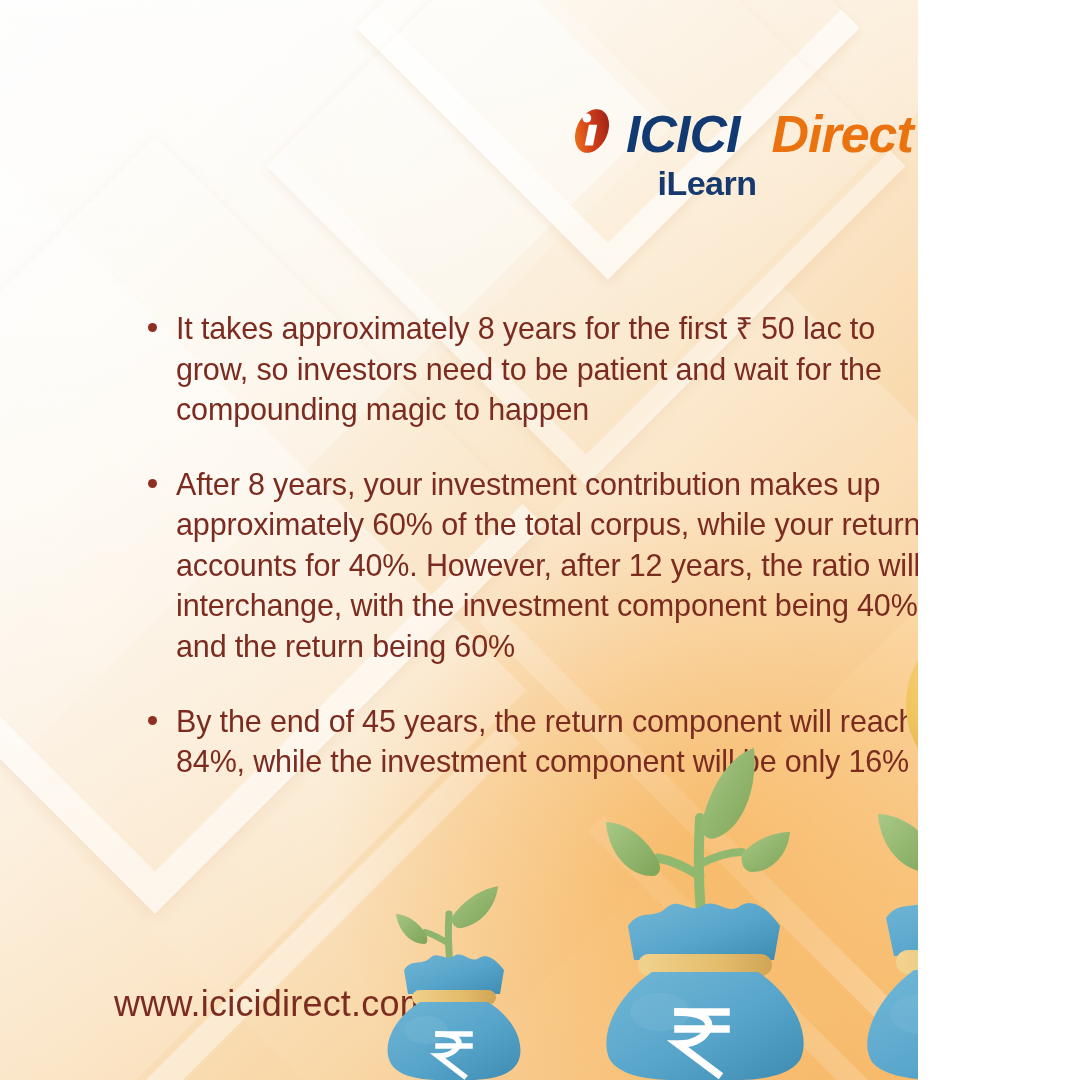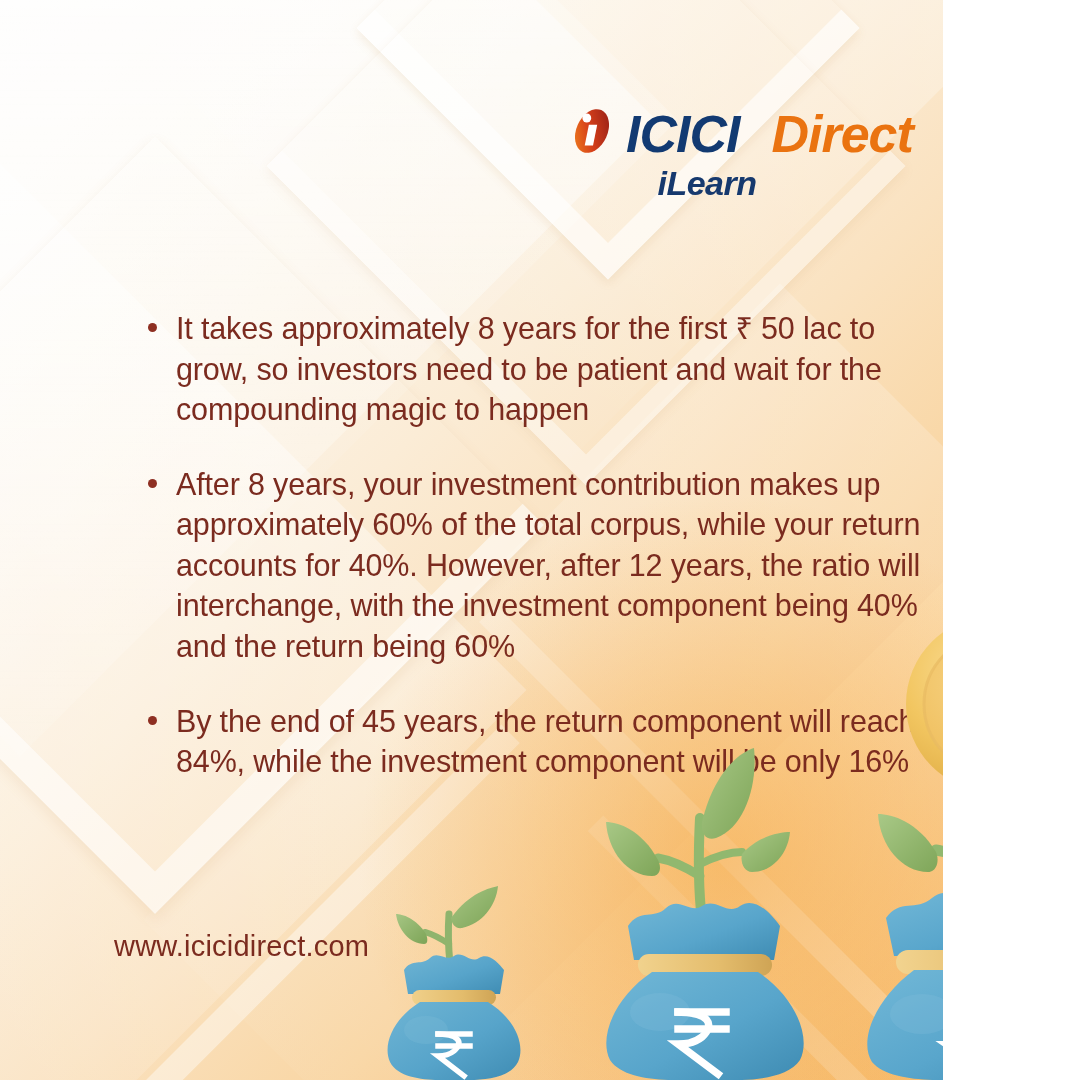--- a/index.html
+++ b/index.html
@@ -12,21 +12,20 @@
     background:
       linear-gradient(135deg,
         #fdfdfb 0%,
         #fdfaf4 14%,
         #fcf4e7 28%,
         #fbecd6 42%,
         #fae2c0 56%,
         #f9d6a4 70%,
         #f7c482 84%,
         #f5ac4e 100%);
-    padding-left: 25px;
   }
 
   
   .bgfx{position:absolute;inset:0;pointer-events:none;}
 
   .band{
     position:absolute;
     transform-origin:center;
     transform:rotate(45deg);
     border-radius:2px;
@@ -121,40 +120,40 @@
   .logo-row{display:flex;align-items:center;gap:8px;}
   .imark{width:52px;height:52px;flex:0 0 auto;margin-top:-6px;}
   .logo-word{
     font-size:52px;font-weight:bold;font-style:italic;letter-spacing:-1px;
     line-height:1;white-space:nowrap;
   }
   .w-icici{color:#123a72;}
   .w-direct{color:#ea7310;margin-left:24px;}
   .ilearn{
     margin-top:4px;text-align:center;padding-right:138px;
-    font-size:34px;font-weight:bold;font-style:italic;color:#16396e;letter-spacing:-.5px;
+    font-size:34px;font-weight:bold;color:#16396e;letter-spacing:-.5px;
   }
 
   
   .content{
     position:absolute;left:128px;top:292px;width:838px;
   }
   ul.bullets{list-style:none;margin:16px;padding:0;}
   ul.bullets li{
     position:relative;padding-left:32px;margin-bottom:34px;
     color:#7b2b1f;font-size:30.5px;line-height:1.33;letter-spacing:-.15px;
   }
   ul.bullets li .dot{
     position:absolute;left:4px;top:15px;width:9px;height:9px;border-radius:50%;
     background:#8e2f22;
   }
 
   .site{
-    position:absolute;left:114px;top:930px;
-    color:#7b2b1f;font-size:29px;letter-spacing:.2px;
+    position:absolute;left:114px;top:983px;
+    color:#7b2b1f;font-size:36px;letter-spacing:.2px;
   }
 
   
   .art{position:absolute;inset:0;pointer-events:none;}
   .bagwrap{position:absolute;}
   .bag1{left:378px;top:852px;width:152px;height:228px;}
   .bag2{left:594px;top:748px;width:222px;height:332px;}
   .bag3{left:862px;top:612px;width:226px;height:468px;}
 </style>
 </head>

